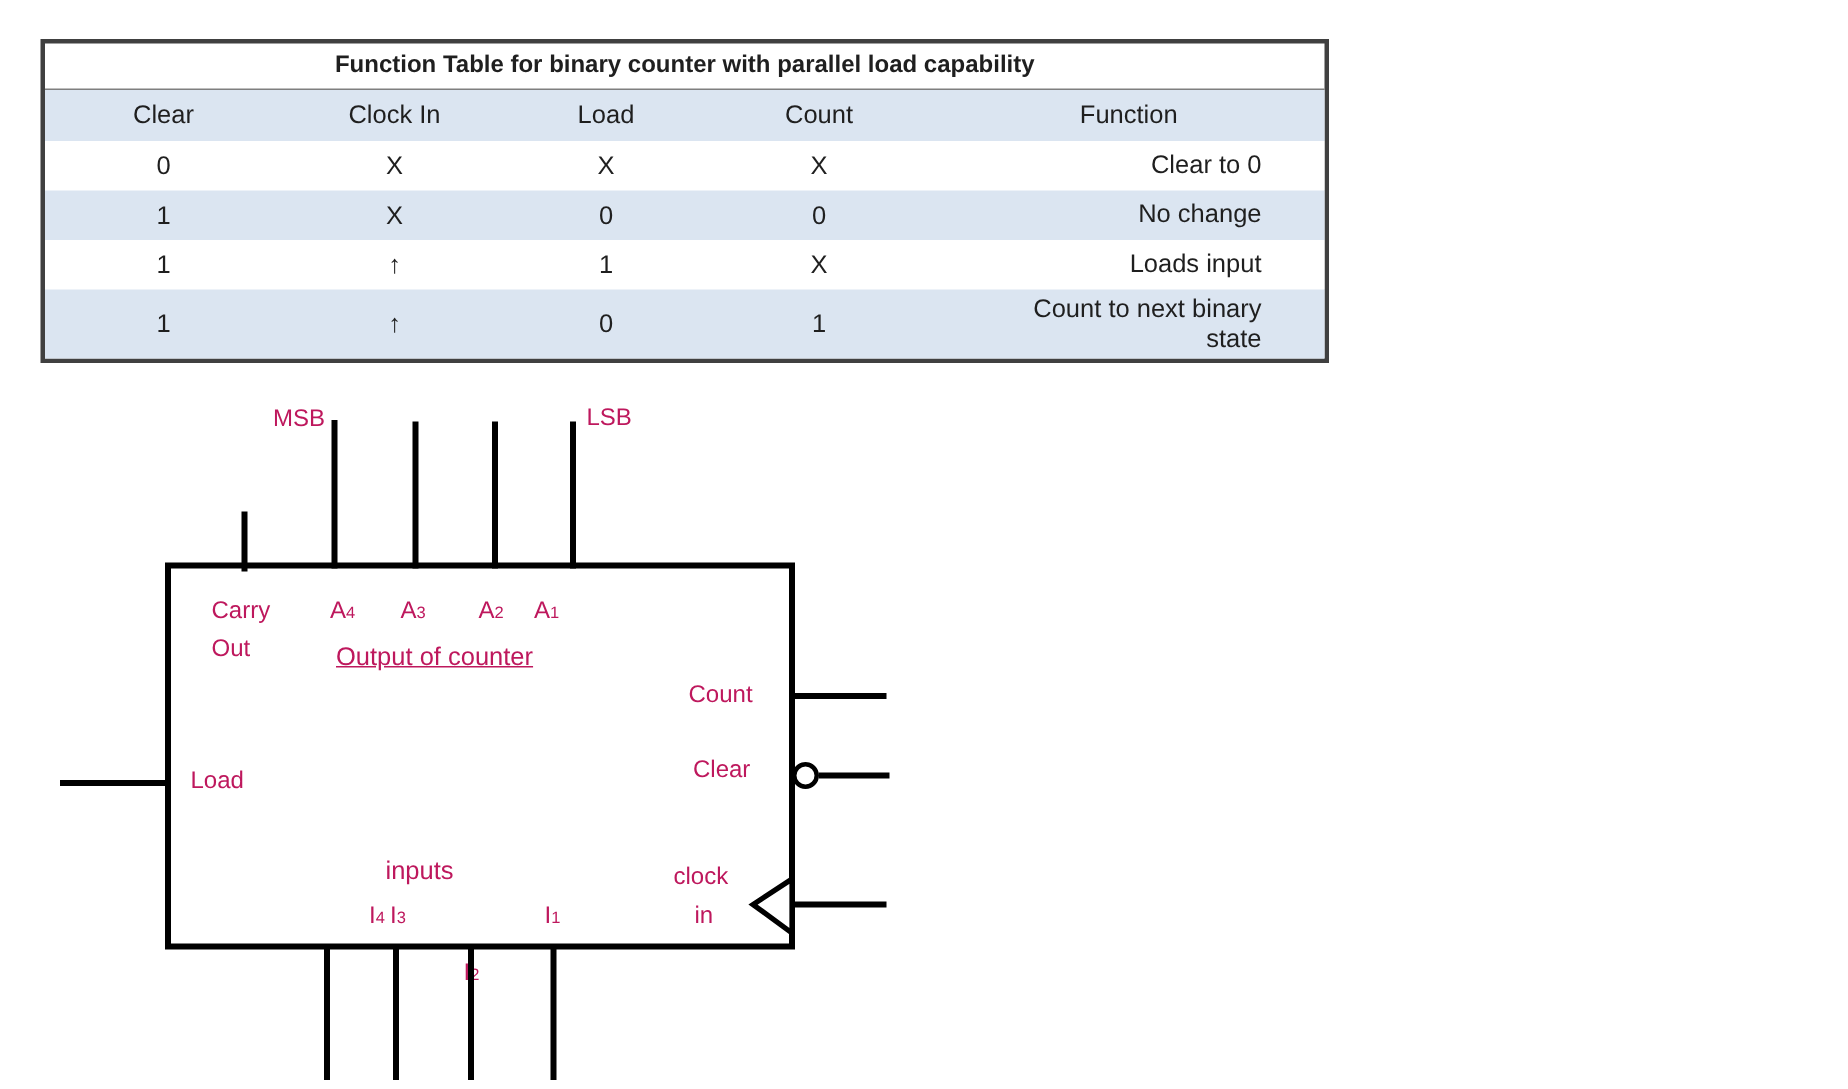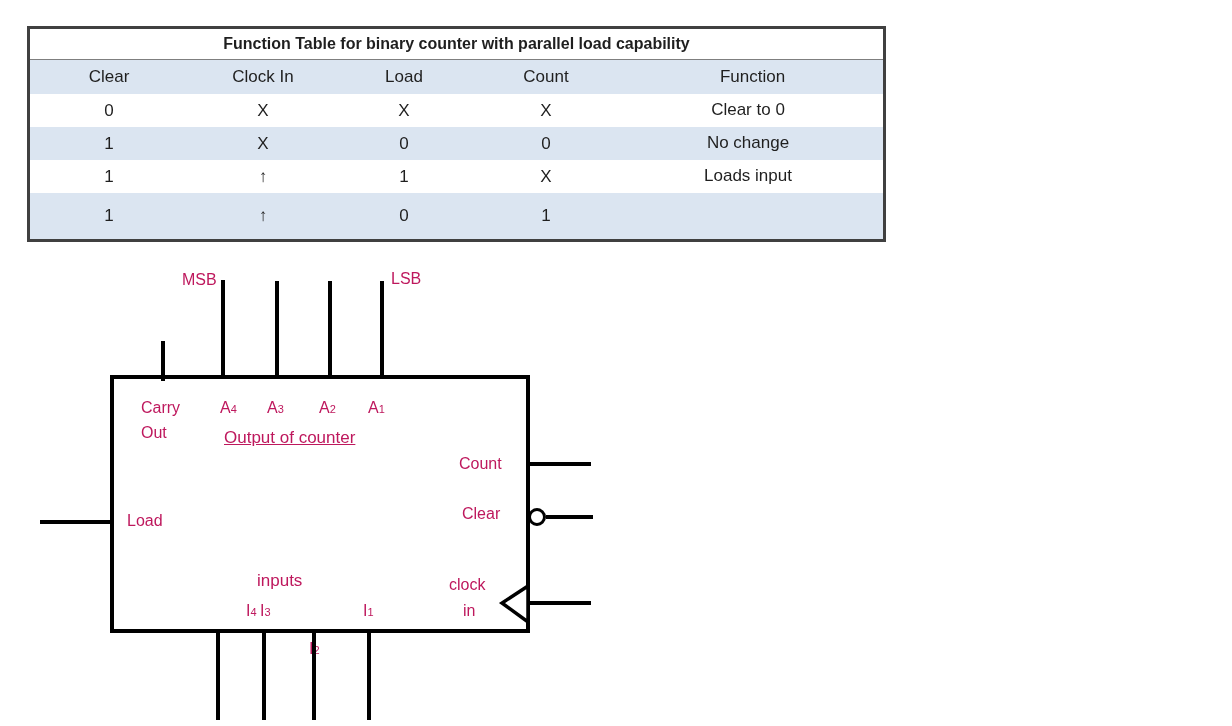--- a/index.html
+++ b/index.html
@@ -16,21 +16,21 @@
   }
   .title-row {
     height:31px; display:flex; align-items:center; justify-content:center;
     font-weight:bold; font-size:16px; border-bottom:1px solid #7f7f7f;
   }
   .trow {
     display:grid; grid-template-columns:158px 150px 132px 152px 1fr;
     align-items:center; font-size:17px;
   }
   .trow .cell { text-align:center; }
-  .trow .fn-cell { text-align:center; padding-left:33px; padding-right:42px; line-height:1.18; }
+  .trow .fn-cell { text-align:right; padding-left:33px; padding-right:42px; line-height:1.18; }
   .hdr-row { height:34px; background:#dbe5f1; }
   .row-a { height:33px; background:#ffffff; }
   .row-b { height:33px; background:#dbe5f1; }
   .row-c { height:46px; background:#dbe5f1; }
 
   
   .vline { position:absolute; width:4px; background:#000; }
   .hline { position:absolute; height:4px; background:#000; }
   .chipbox {
     position:absolute; left:110px; top:375px; width:420px; height:258px;
@@ -83,20 +83,21 @@
       <div class="cell">1</div>
       <div class="cell">X</div>
       <div class="fn-cell">Loads input</div>
     </div>
 
     <div class="trow row-c">
       <div class="cell">1</div>
       <div class="cell">↑</div>
       <div class="cell">0</div>
       <div class="cell">1</div>
+      <div class="fn-cell">Count to next binary state</div>
     </div>
   </div>
 
   <div class="chipbox"></div>
 
   <div class="vline" style="left:161px; top:341px; height:40px;"></div>
 
   <div class="vline" style="left:221px; top:280px; height:99px;"></div>
   <div class="vline" style="left:275px; top:281px; height:98px;"></div>
   <div class="vline" style="left:328px; top:281px; height:98px;"></div>
@@ -104,21 +105,21 @@
 
   <div class="dlabel" style="left:182px; top:271px;">MSB</div>
   <div class="dlabel" style="left:391px; top:270px;">LSB</div>
 
   <div class="dlabel" style="left:141px; top:399px;">Carry</div>
   <div class="dlabel" style="left:141px; top:424px;">Out</div>
 
   <div class="dlabel" style="left:220px; top:399px;"><span>A</span><span class="sub">4</span></div>
   <div class="dlabel" style="left:267px; top:399px;"><span>A</span><span class="sub">3</span></div>
   <div class="dlabel" style="left:319px; top:399px;"><span>A</span><span class="sub">2</span></div>
-  <div class="dlabel" style="left:368px; top:399px;"><span>A</span><span class="sub">1</span></div>
+  <div class="dlabel" style="left:356px; top:399px;"><span>A</span><span class="sub">1</span></div>
 
   <div class="dlabel cap" style="left:224px; top:428px;text-decoration:underline;">Output of counter</div>
 
   <div class="hline" style="left:40px; top:520px; width:70px;"></div>
   <div class="dlabel" style="left:127px; top:512px;">Load</div>
 
   <div class="dlabel cap" style="left:257px; top:571px;">inputs</div>
   <div class="dlabel" style="left:214px; top:602px;margin-left:32px;"><span>I</span><span class="sub">4</span></div>
   <div class="dlabel" style="left:260px; top:602px;"><span>I</span><span class="sub">3</span></div>
   <div class="dlabel" style="left:309px; top:602px;margin-top:38px;"><span>I</span><span class="sub">2</span></div>

